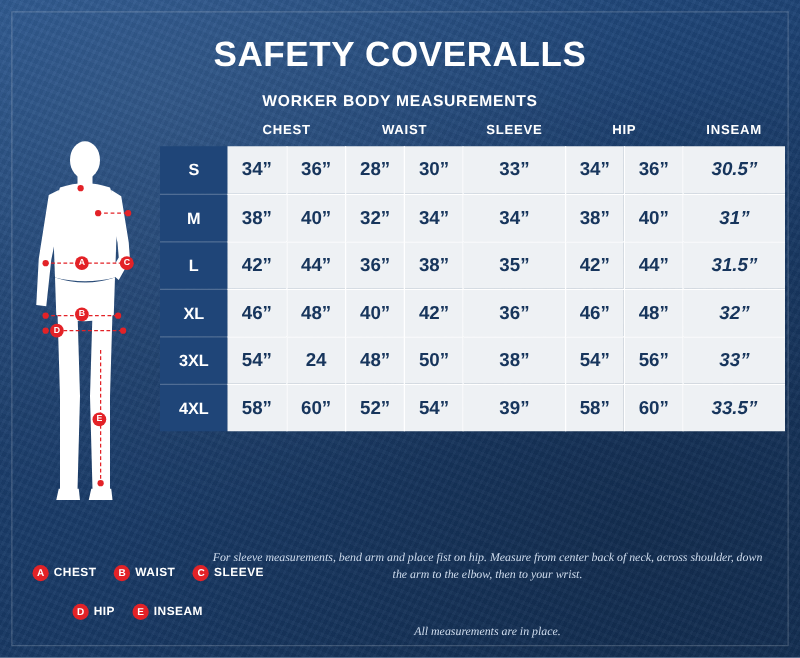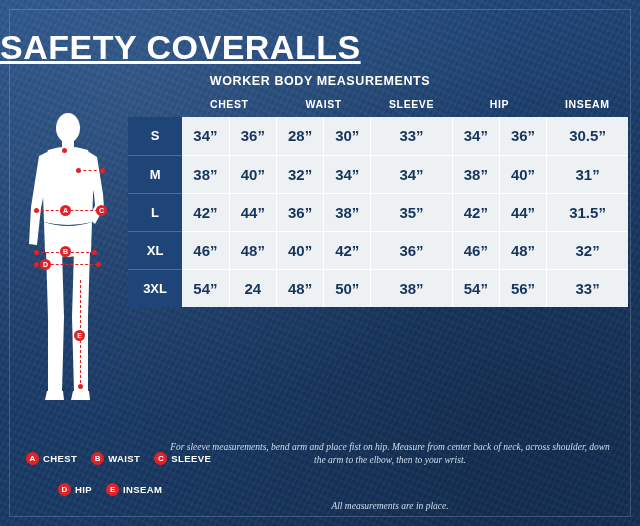--- a/index.html
+++ b/index.html
@@ -25,25 +25,25 @@
     position: absolute;
     left: 9px; top: 9px; right: 9px; bottom: 9px;
     border: 1px solid rgba(255,255,255,0.18);
     pointer-events: none;
   }
 
   
   #title {
     position: absolute;
     top: 28px; left: 0; width: 640px;
-    color: #ffffff;
-    font-size: 34px;
+    text-align: center;
+    color: #ffffff;
+    font-size: 28px;
     font-weight: bold;
     letter-spacing: 0.5px;
-    text-decoration: underline;
   }
   #subtitle {
     position: absolute;
     top: 74px; left: 0; width: 640px;
     text-align: center;
     color: #ffffff;
     font-size: 12.5px;
     font-weight: bold;
     letter-spacing: 0.6px;
   }
@@ -79,21 +79,21 @@
   td.val {
     background: #eef1f4;
     color: #17355c;
     font-weight: bold;
     font-size: 15px;
     text-align: center;
     height: 38px;
     border-bottom: 1px solid #ffffff;
     border-right: 1px solid #ffffff;
   }
-  td.val.last { border-right: none; }
+  td.val.last { border-right: none; font-style: italic; }
   tr:last-child td.val { border-bottom: none; }
   .w-narrow { width: 50px; }
   .w-wide   { width: 86px; }
 
   
   #figure {
     position: absolute;
     left: 18px; top: 112px;
     width: 100px; height: 300px;
   }
@@ -274,20 +274,31 @@
           <td class="sizecell">3XL</td>
           <td class="val w-narrow">54”</td>
           <td class="val w-narrow">24</td>
           <td class="val w-narrow">48”</td>
           <td class="val w-narrow">50”</td>
           <td class="val w-wide">38”</td>
           <td class="val w-narrow">54”</td>
           <td class="val w-narrow">56”</td>
           <td class="val w-wide last">33”</td>
         </tr>
+        <tr>
+          <td class="sizecell">4XL</td>
+          <td class="val w-narrow">58”</td>
+          <td class="val w-narrow">60”</td>
+          <td class="val w-narrow">52”</td>
+          <td class="val w-narrow">54”</td>
+          <td class="val w-wide">39”</td>
+          <td class="val w-narrow">58”</td>
+          <td class="val w-narrow">60”</td>
+          <td class="val w-wide last">33.5”</td>
+        </tr>
       </tbody>
     </table>
   </div>
 
   <div id="legend-row1">
     <div class="legend-item">
       <span class="legend-badge">A</span>
       <span class="legend-label">CHEST</span>
     </div>
     <div class="legend-item">

